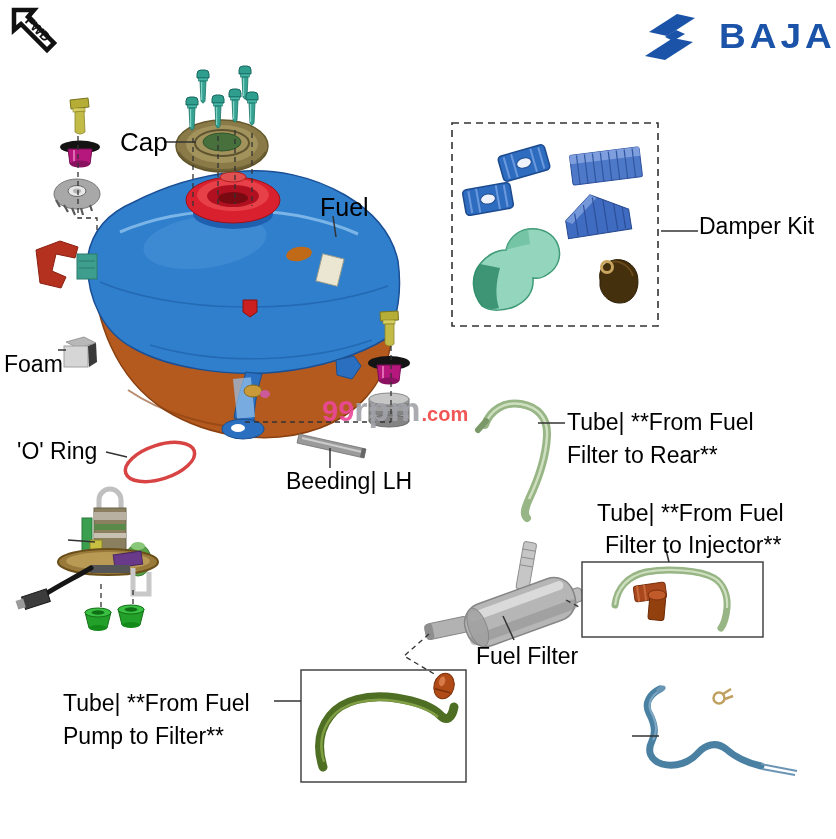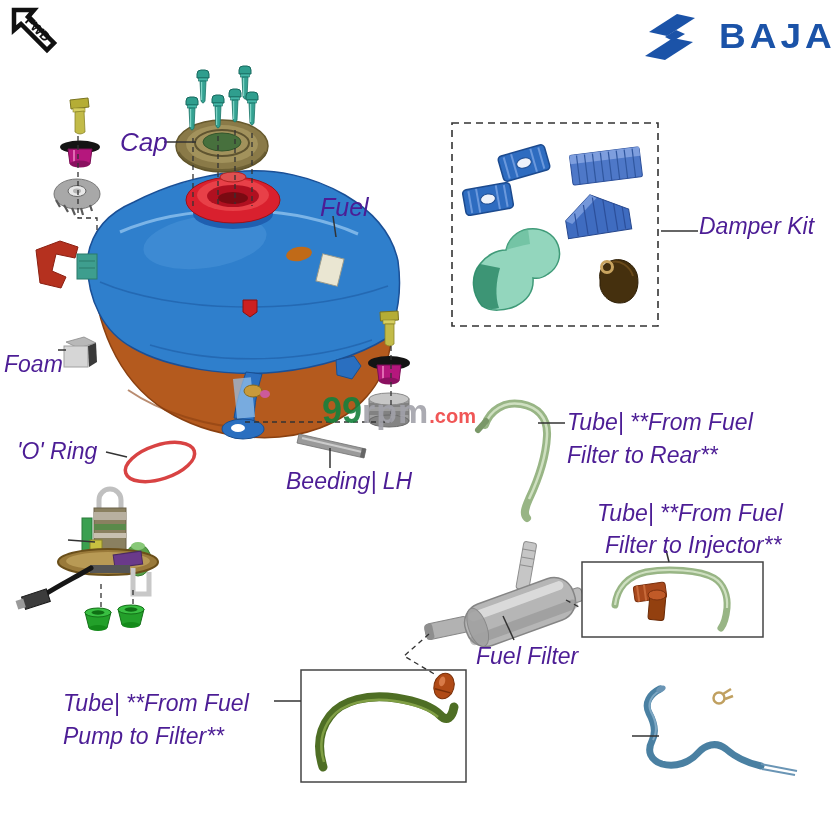--- a/index.html
+++ b/index.html
@@ -1,27 +1,27 @@
 <!DOCTYPE html>
 <html><head>
 <meta charset="utf-8">
 <style>
   html,body{margin:0;padding:0;background:#fff;}
   #stage{position:relative;width:836px;height:839px;background:#ffffff;overflow:hidden;
          font-family:"Liberation Sans",sans-serif;}
   #art{position:absolute;left:0;top:0;z-index:1;}
-  .label{position:absolute;z-index:3;color:#4c1d95;font-size:23px;line-height:30px;white-space:nowrap;font-style:italic;}
+  .label{position:absolute;z-index:3;color:#000000;font-size:23px;line-height:30px;white-space:nowrap;}
   .label .ln{display:block;}
   .brand{position:absolute;left:639px;top:10px;z-index:3;display:flex;align-items:center;gap:20px;}
   .brand-text{color:#1b53a8;font-size:37px;font-weight:700;letter-spacing:4px;
               font-family:"Liberation Sans",sans-serif;transform:scaleY(.96);}
   .fwd{position:absolute;left:6px;top:2px;z-index:3;}
   .watermark{position:absolute;left:322px;top:390px;z-index:2;display:flex;align-items:baseline;
              font-weight:700;opacity:.9;}
-  .wm-blue{color:#15803d;font-size:36px;}
+  .wm-blue{color:#ec4899;font-size:29px;}
   .wm-gray{color:#a2a2aa;font-size:34px;letter-spacing:1px;}
   .wm-blue2{color:#ef4444;font-size:20px;}
 </style>
 </head>
 <body>
 
 <div id="stage">
 
   <svg id="art" width="836" height="839" viewBox="0 0 836 839">
     <defs>

